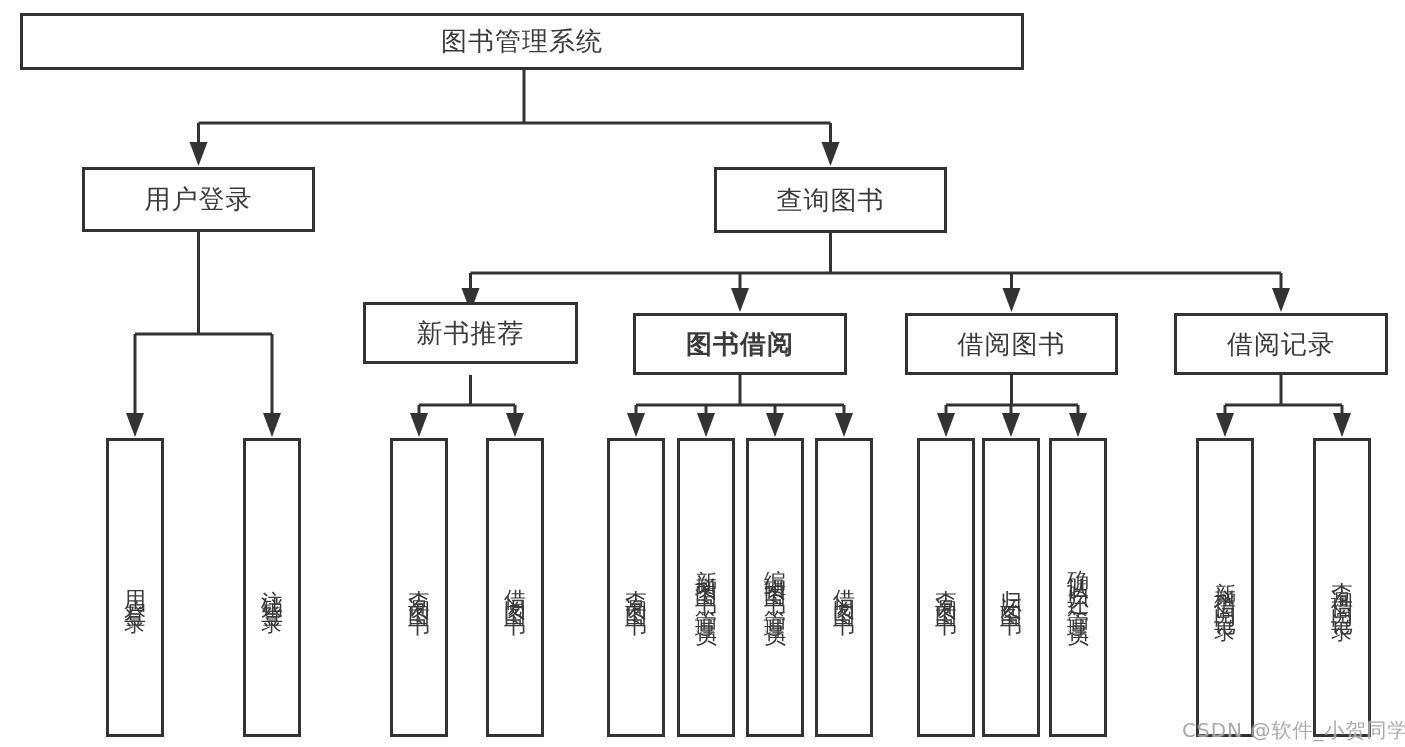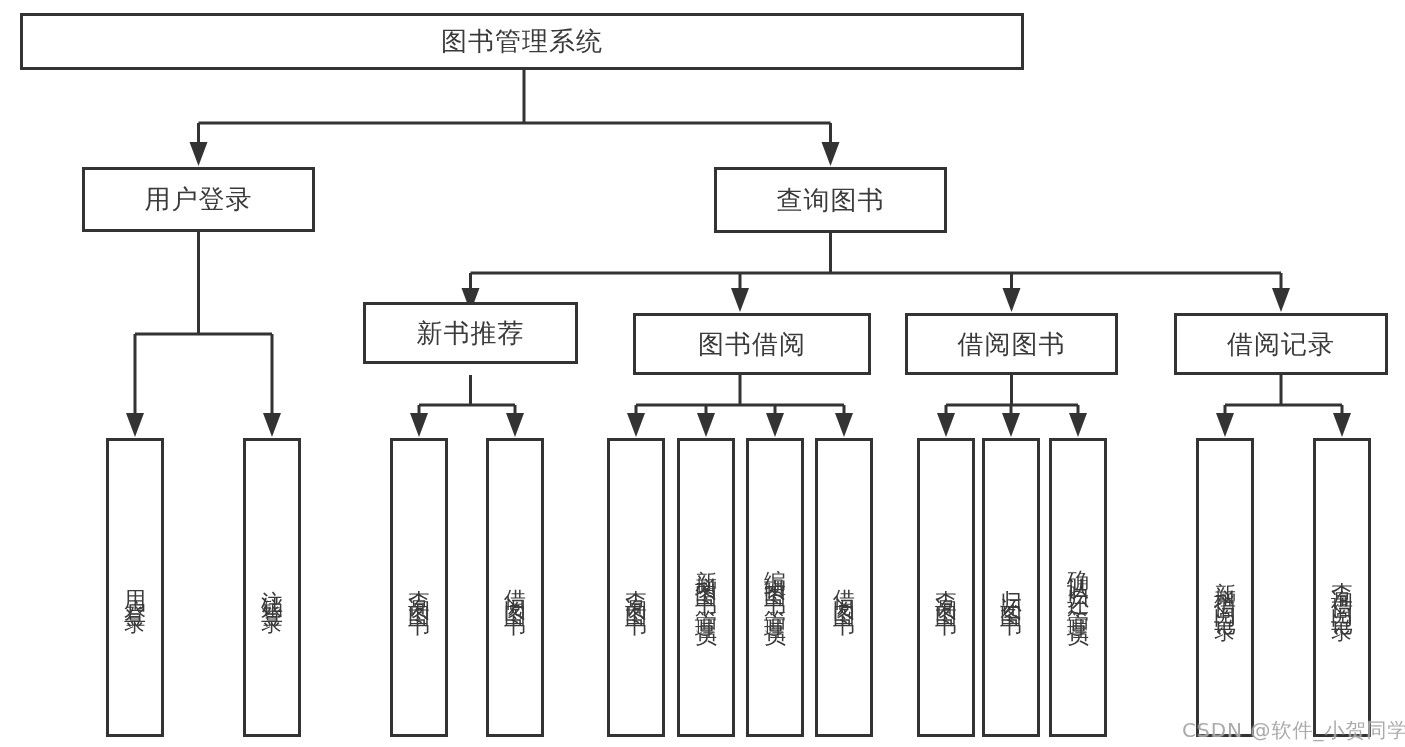--- a/index.html
+++ b/index.html
@@ -109,21 +109,21 @@
       <polygon points="1333,413 1351,413 1342,437"></polygon>
     </g>
   </svg>
 
   <div class="box hbox" style="left:20px; top:13px; width:1004px; height:57px;">图书管理系统</div>
 
   <div class="box hbox" style="left:82px; top:167px; width:233px; height:65px;">用户登录</div>
   <div class="box hbox" style="left:714px; top:167px; width:233px; height:66px;">查询图书</div>
 
   <div class="box hbox" style="left:363px; top:302px; width:215px; height:62px;">新书推荐</div>
-  <div class="box hbox" style="left:633px; top:313px; width:238px; height:62px;">图书借阅</div>
+  <div class="box hbox" style="left:633px; top:313px; width:214px; height:62px;font-weight:bold;">图书借阅</div>
   <div class="box hbox" style="left:905px; top:313px; width:213px; height:62px;">借阅图书</div>
   <div class="box hbox" style="left:1174px; top:313px; width:214px; height:62px;">借阅记录</div>
 
   <div class="box vbox" style="left:106px; top:438px; width:58px; height:299px;">
     <span class="vtext">用户登录</span>
   </div>
   <div class="box vbox" style="left:243px; top:438px; width:58px; height:299px;">
     <span class="vtext">注销登录</span>
   </div>
 

